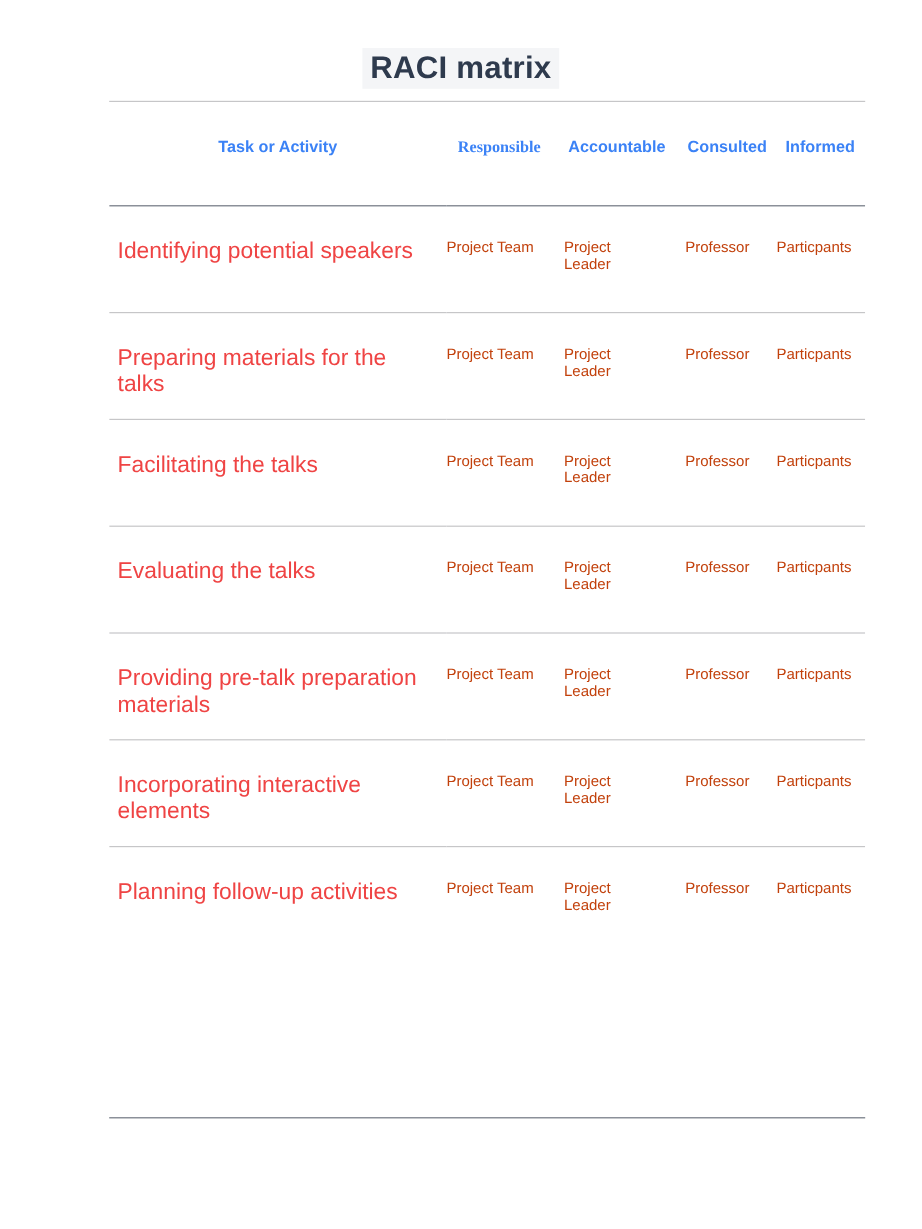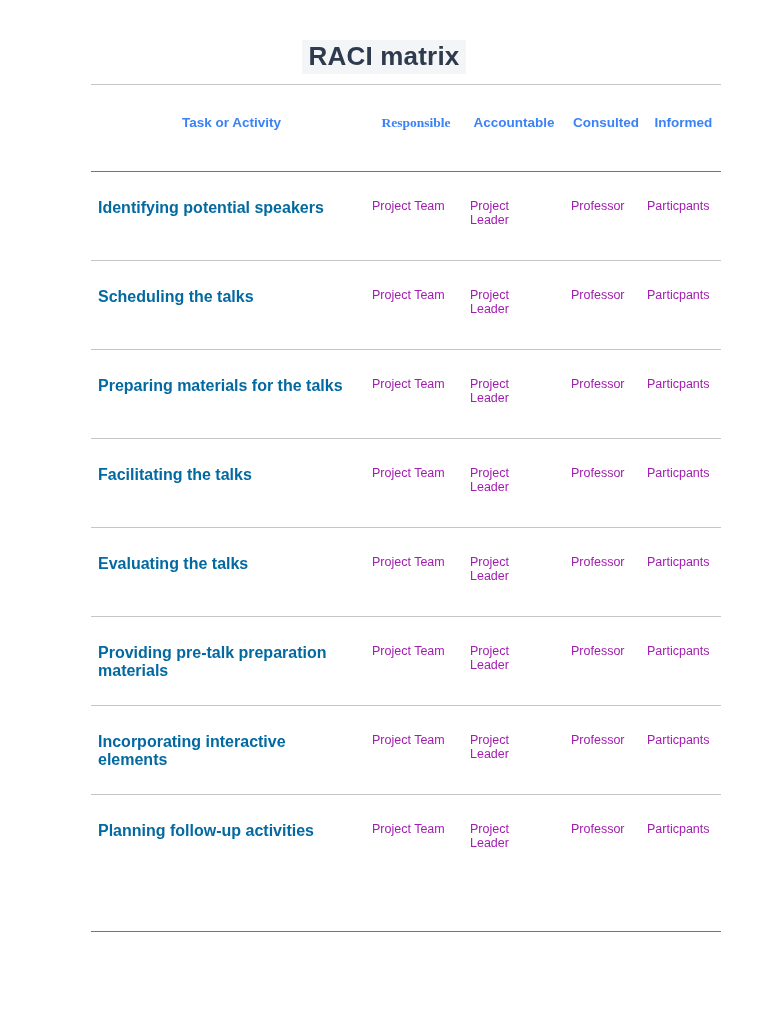--- a/index.html
+++ b/index.html
@@ -97,30 +97,30 @@
     border-bottom: 1px solid #c6c6c8;
     line-height: 1.18;
     word-wrap: break-word;
     overflow-wrap: break-word;
   }
   tbody tr:last-child td {
     border-bottom: none;
   }
 
   td.task {
-    font-size: 16px;
-    font-weight: bold;
-    color: #0369a1;
+    font-size: 19px;
+    font-weight: normal;
+    color: #ef4444;
     padding-left: 7px;
     padding-right: 14px;
   }
   td.val {
     font-size: 12.5px;
     font-weight: normal;
-    color: #a21caf;
+    color: #c2410c;
   }
   td.v-r { padding-left: 0px;  padding-right: 20px; }
   td.v-a { padding-left: 0px;  padding-right: 22px; }
   td.v-c { padding-left: 1px;  padding-right: 6px; }
   td.v-i { padding-left: 2px;  padding-right: 2px; }
 </style>
 </head>
 <body>
 
 <div class="page">
@@ -149,27 +149,20 @@
       </thead>
       <tbody>
           <tr>
             <td class="task">Identifying potential speakers</td>
             <td class="val v-r">Project Team</td>
             <td class="val v-a">Project Leader</td>
             <td class="val v-c">Professor</td>
             <td class="val v-i">Particpants</td>
           </tr>
           <tr>
-            <td class="task">Scheduling the talks</td>
-            <td class="val v-r">Project Team</td>
-            <td class="val v-a">Project Leader</td>
-            <td class="val v-c">Professor</td>
-            <td class="val v-i">Particpants</td>
-          </tr>
-          <tr>
             <td class="task">Preparing materials for the talks</td>
             <td class="val v-r">Project Team</td>
             <td class="val v-a">Project Leader</td>
             <td class="val v-c">Professor</td>
             <td class="val v-i">Particpants</td>
           </tr>
           <tr>
             <td class="task">Facilitating the talks</td>
             <td class="val v-r">Project Team</td>
             <td class="val v-a">Project Leader</td>

